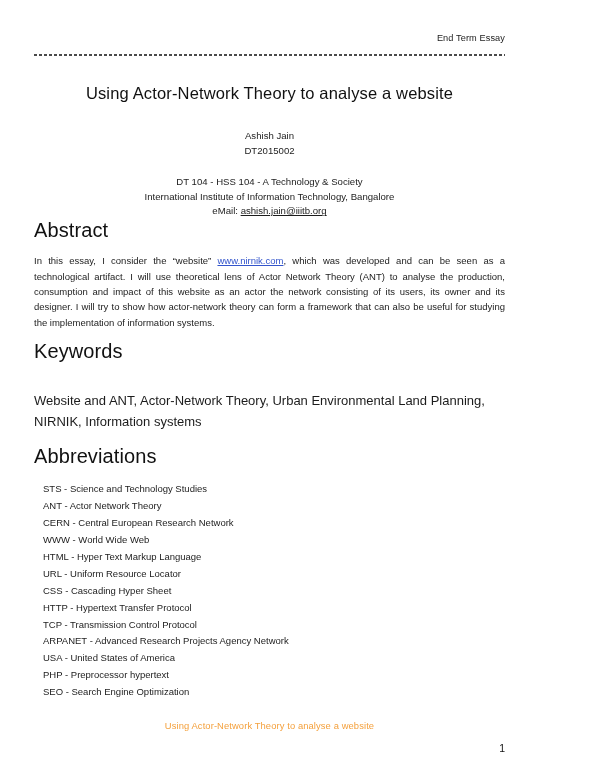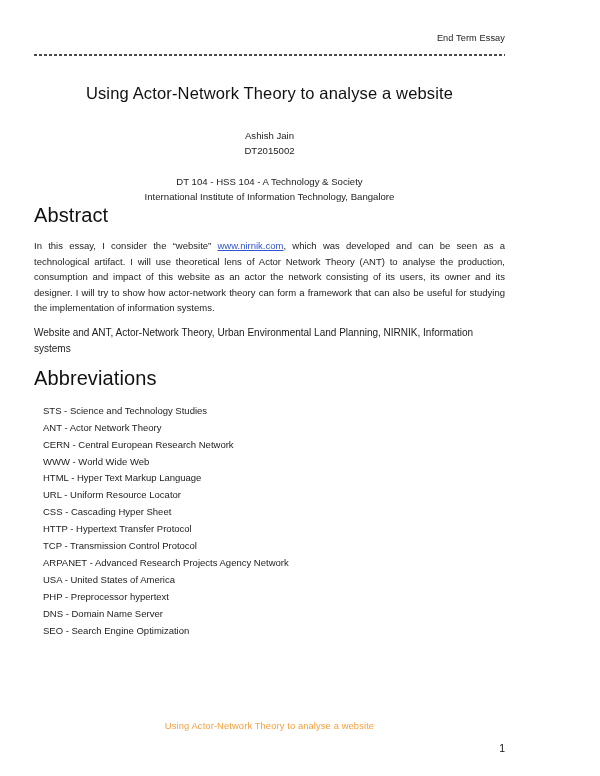--- a/index.html
+++ b/index.html
@@ -88,24 +88,24 @@
     line-height: 1.62;
     text-align: justify;
     color: #1c1c1c;
     margin-top: 11px;
   }
   .abstract-body .weblink {
     color: #3355cc;
     text-decoration: underline;
   }
   .keywords-body {
-    font-size: 10px;
+    font-size: 13px;
     line-height: 1.6;
     color: #1c1c1c;
-    margin-top: 4px;
+    margin-top: 28px;
   }
 
   
   .abbrev-list {
     list-style: none;
     margin: 13px 0 0 4px;
     padding: 0 0 0 5px;
     font-size: 9.5px;
     color: #1c1c1c;
   }
@@ -151,42 +151,43 @@
   <h1 class="doc-title">Using Actor-Network Theory to analyse a website</h1>
 
   <div class="author-block">
     <div>Ashish Jain</div>
     <div>DT2015002</div>
   </div>
 
   <div class="affil-block">
     <div>DT 104 - HSS 104 - A Technology &amp; Society</div>
     <div>International Institute of Information Technology, Bangalore</div>
+    <div><span>eMail: </span><span class="email-addr">ashish.jain@iiitb.org</span></div>
   </div>
 
   <h2 class="section-head sec-abstract">Abstract</h2>
   <p class="abstract-body"><span>In this essay, I consider the “website” </span><span class="weblink">www.nirnik.com</span><span>, which was developed and can be seen as a technological artifact. I will use theoretical lens of Actor Network Theory (ANT) to analyse the production, consumption and impact of this website as an actor the network consisting of its users, its owner and its designer. I will try to show how actor-network theory can form a framework that can also be useful for studying the implementation of information systems.</span></p>
 
+  <h2 class="section-head sec-keywords">Keywords</h2>
   <p class="keywords-body">Website and ANT, Actor-Network Theory, Urban Environmental Land Planning, NIRNIK, Information systems</p>
 
   <h2 class="section-head sec-abbrev">Abbreviations</h2>
   <ul class="abbrev-list">
     <li>STS - Science and Technology Studies</li>
     <li>ANT - Actor Network Theory</li>
     <li>CERN - Central European Research Network</li>
     <li>WWW - World Wide Web</li>
     <li>HTML - Hyper Text Markup Language</li>
     <li>URL - Uniform Resource Locator</li>
     <li>CSS - Cascading Hyper Sheet</li>
     <li>HTTP - Hypertext Transfer Protocol</li>
     <li>TCP - Transmission Control Protocol</li>
     <li>ARPANET - Advanced Research Projects Agency Network</li>
     <li>USA - United States of America</li>
     <li>PHP - Preprocessor hypertext</li>
-    <li>DNS - Domain Name Server</li>
     <li>SEO - Search Engine Optimization</li>
   </ul>
 
   <div class="footer">
     <div class="footer-title">Using Actor-Network Theory to analyse a website</div>
     <div class="page-number">1</div>
   </div>
 
 </div>
 

